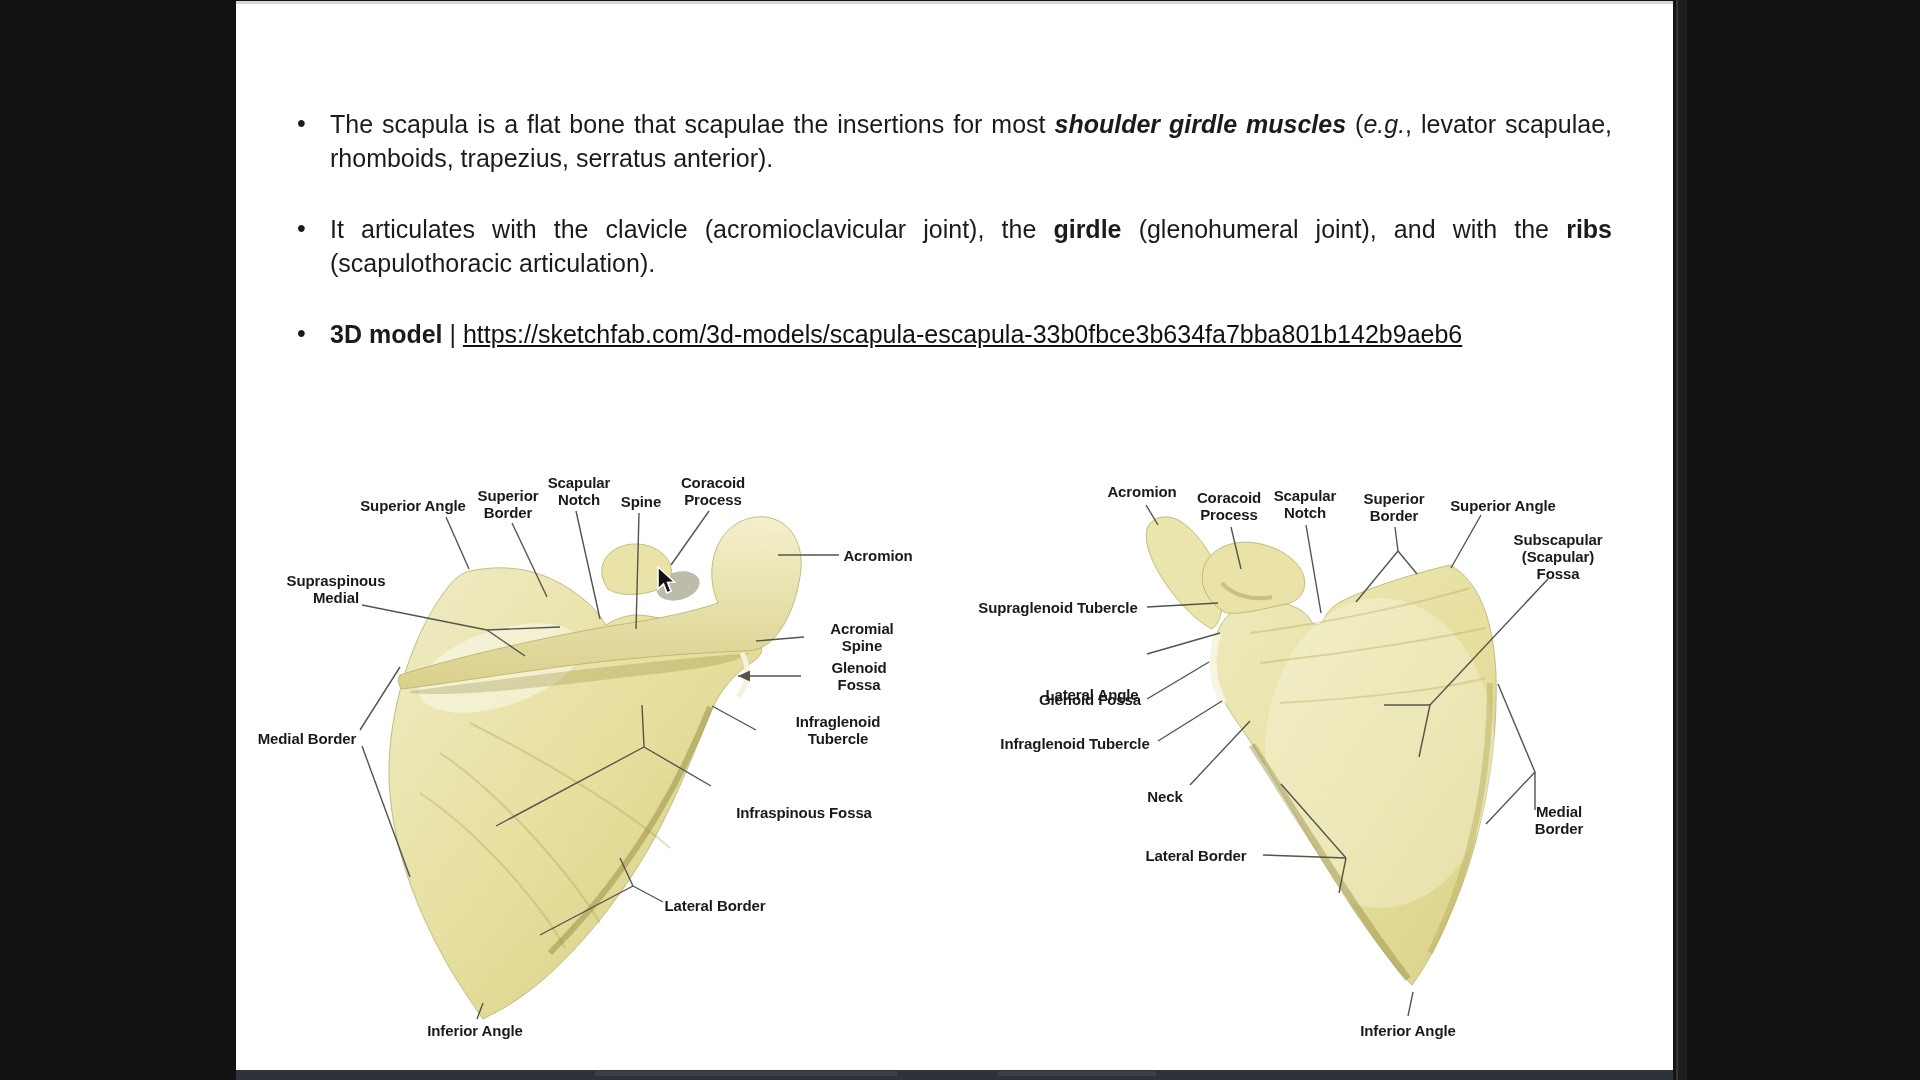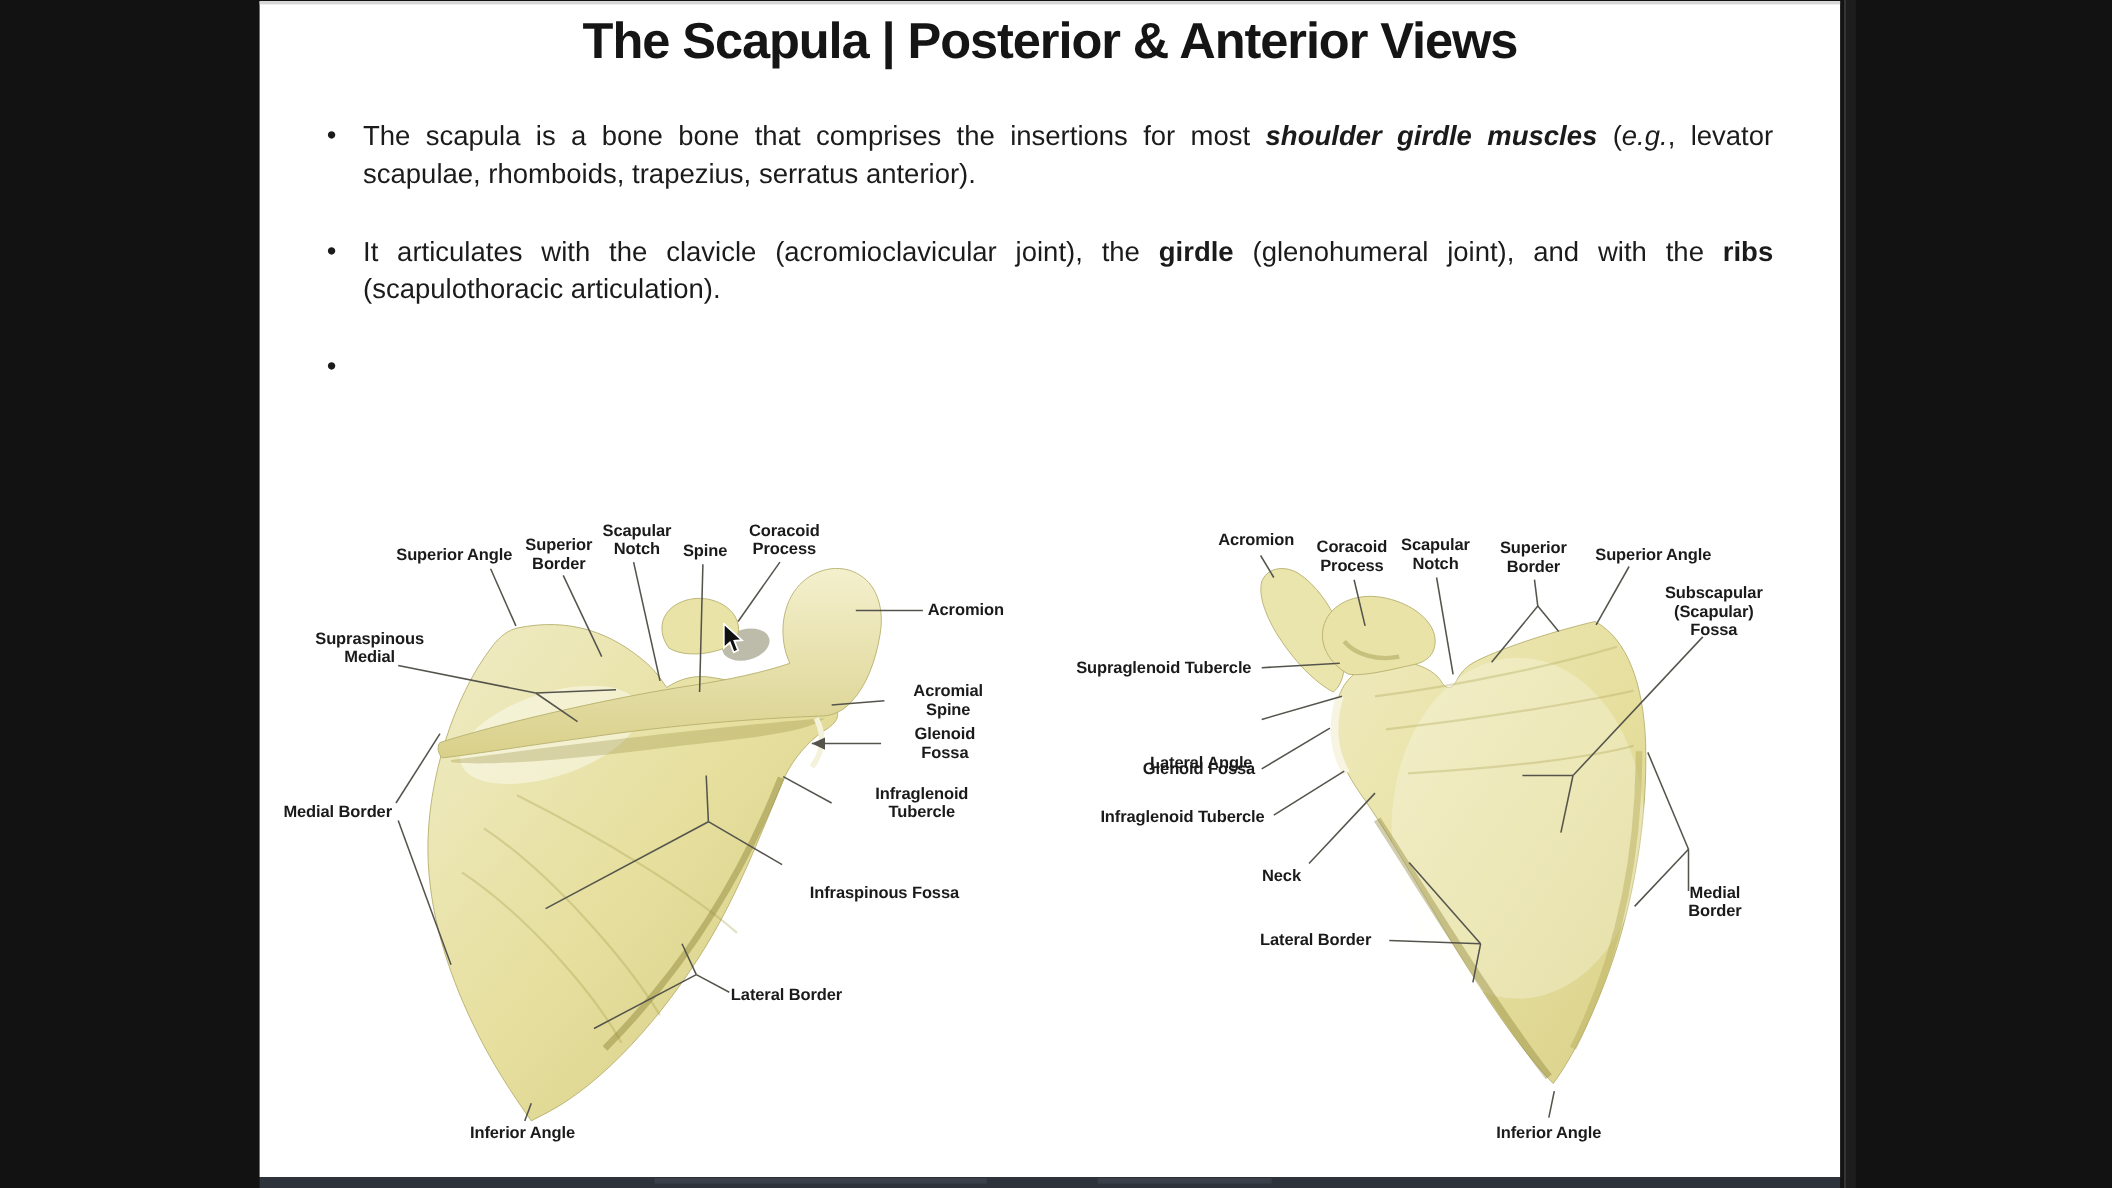--- a/index.html
+++ b/index.html
@@ -42,32 +42,31 @@
   }
   .leader{stroke:#55544c;stroke-width:1.4;fill:none;}
   .cursor{position:absolute;left:657px;top:566px;width:22px;height:30px;}
 </style>
 </head>
 <body>
 
 <div class="slide">
   <div class="slide-body">
 
-    <h1 class="title">The Scapula | Posterior &amp; Anterior Views</h1>
 
     <div class="bullets">
         <div class="bullet justify">
           <span class="dot">•</span>
-          <span class="btext"><span>The </span><span style="font-weight: normal;">scapula</span><span> is a bone bone that comprises the insertions for most </span><span style="font-weight: bold; font-style: italic;">shoulder girdle muscles</span><span> (</span><span style="font-style: italic;">e.g.</span><span>, levator scapulae, rhomboids, trapezius, serratus anterior).</span></span>
+          <span class="btext"><span>The </span><span style="font-weight: normal;">scapula</span><span> is a flat bone that scapulae the insertions for most </span><span style="font-weight: bold; font-style: italic;">shoulder girdle muscles</span><span> (</span><span style="font-style: italic;">e.g.</span><span>, levator scapulae, rhomboids, trapezius, serratus anterior).</span></span>
         </div>
         <div class="bullet justify">
           <span class="dot">•</span>
           <span class="btext"><span>It articulates with the </span><span style="font-weight: normal;">clavicle</span><span> (acromioclavicular joint), the </span><span style="font-weight: bold;">girdle</span><span> (glenohumeral joint), and with the </span><span style="font-weight: bold;">ribs</span><span> (scapulothoracic articulation).</span></span>
         </div>
-        <div class="bullet"><span class="dot">•</span></div>
+        <div class="bullet"><span class="dot">•</span><span class="btext"><span style="font-weight: bold;">3D model</span><span> | </span><a href="#">https://sketchfab.com/3d-models/scapula-escapula-33b0fbce3b634fa7bba801b142b9aeb6</a></span></div>
       </div>
 
     <div class="diagram" id="diag-posterior">
       <svg viewBox="0 0 700 600">
         <defs>
           <linearGradient id="gP" x1="0" y1="0" x2="1" y2="1">
             <stop offset="0" stop-color="#f0ecc6"></stop>
               <stop offset="0.5" stop-color="#e6df9e"></stop>
               <stop offset="1" stop-color="#d4cc82"></stop>
           </linearGradient>

